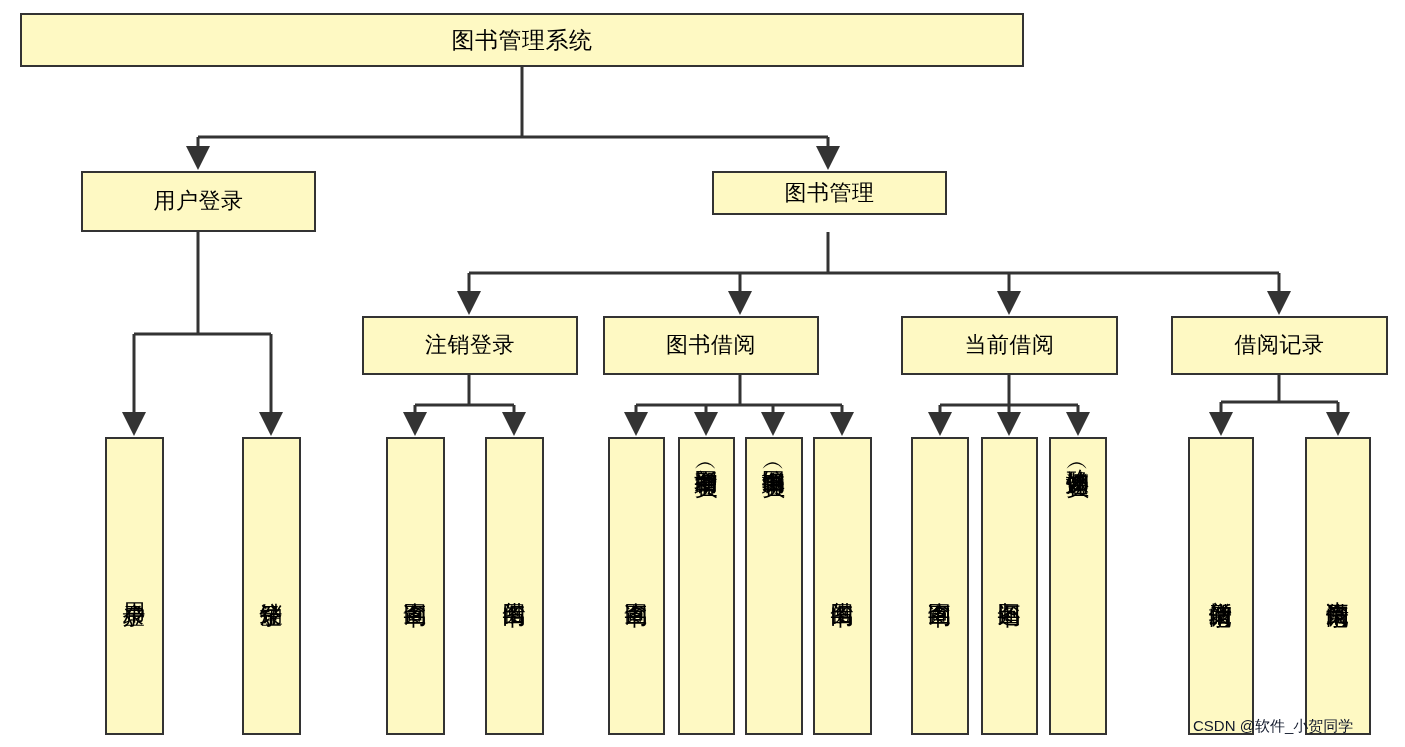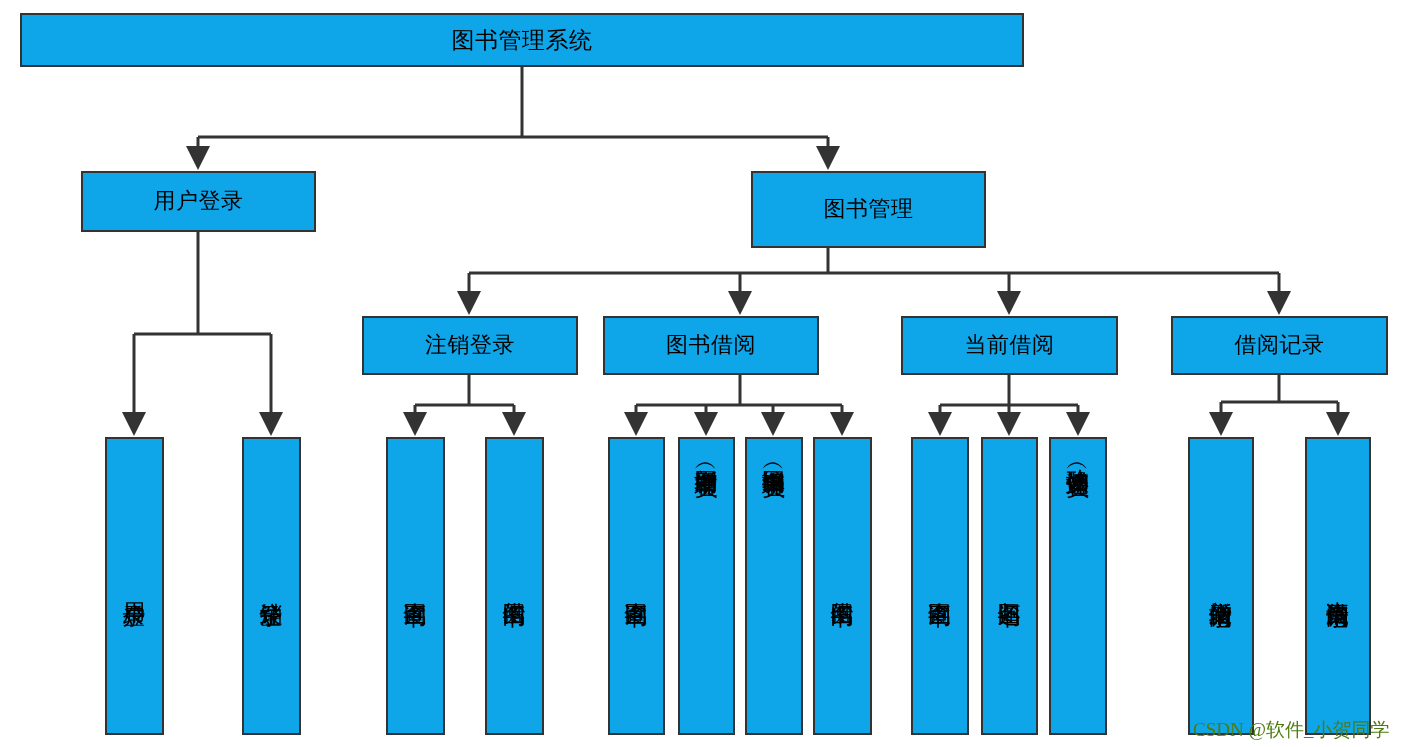--- a/index.html
+++ b/index.html
@@ -22,21 +22,21 @@
     position: absolute;
     left: 0;
     top: 0;
     width: 1405px;
     height: 747px;
     pointer-events: none;
   }
   .node {
     position: absolute;
     box-sizing: border-box;
-    background: #0ea5e9;
+    background: #fef9c3;
     border: 2px solid #333333;
     display: flex;
     align-items: center;
     justify-content: center;
     color: #000000;
     z-index: 2;
   }
   .node .label {
     display: block;
     text-align: center;
@@ -64,25 +64,25 @@
     line-height: 1.05;
     letter-spacing: 1px;
     white-space: nowrap;
   }
   .node.v.center {
     align-items: center;
     padding-top: 0;
   }
   .watermark {
     position: absolute;
-    color: #4d7c0f;
-    font-size: 19px;
+    color: #0f172a;
+    font-size: 15px;
     white-space: nowrap;
     z-index: 5;
-    font-family: Liberation Serif, serif;
+    font-family: Liberation Sans, sans-serif;
   }
 </style>
 </head>
 <body>
 
 <div id="diagram-root">
 
   <svg id="edges" viewBox="0 0 1405 747">
     <defs>
       <marker id="arrow" viewBox="0 0 12 12" refX="10" refY="6" markerWidth="8" markerHeight="8" orient="auto-start-reverse">
@@ -133,21 +133,21 @@
     </g>
   </svg>
 
   <div class="node h root" style="left:20px; top:13px; width:1004px; height:54px;">
     <span class="label">图书管理系统</span>
   </div>
 
   <div class="node h" style="left:81px; top:171px; width:235px; height:61px;">
     <span class="label">用户登录</span>
   </div>
-  <div class="node h" style="left:751px; top:171px; width:235px; height:77px;">
+  <div class="node h" style="left:712px; top:171px; width:235px; height:44px;">
     <span class="label">图书管理</span>
   </div>
 
   <div class="node h" style="left:362px; top:316px; width:216px; height:59px;">
     <span class="label">注销登录</span>
   </div>
   <div class="node h" style="left:603px; top:316px; width:216px; height:59px;">
     <span class="label">图书借阅</span>
   </div>
   <div class="node h" style="left:1171px; top:316px; width:217px; height:59px;">

